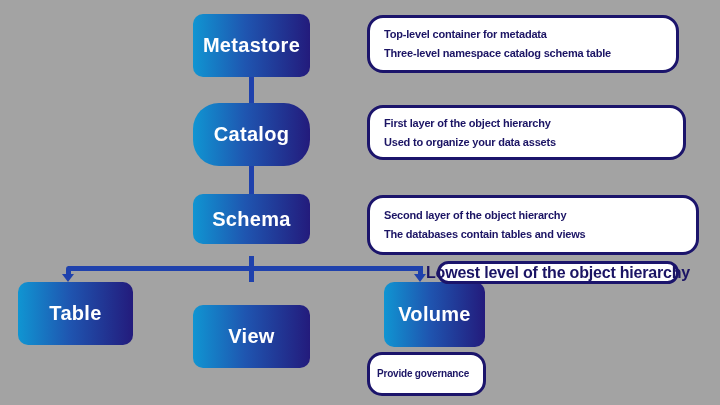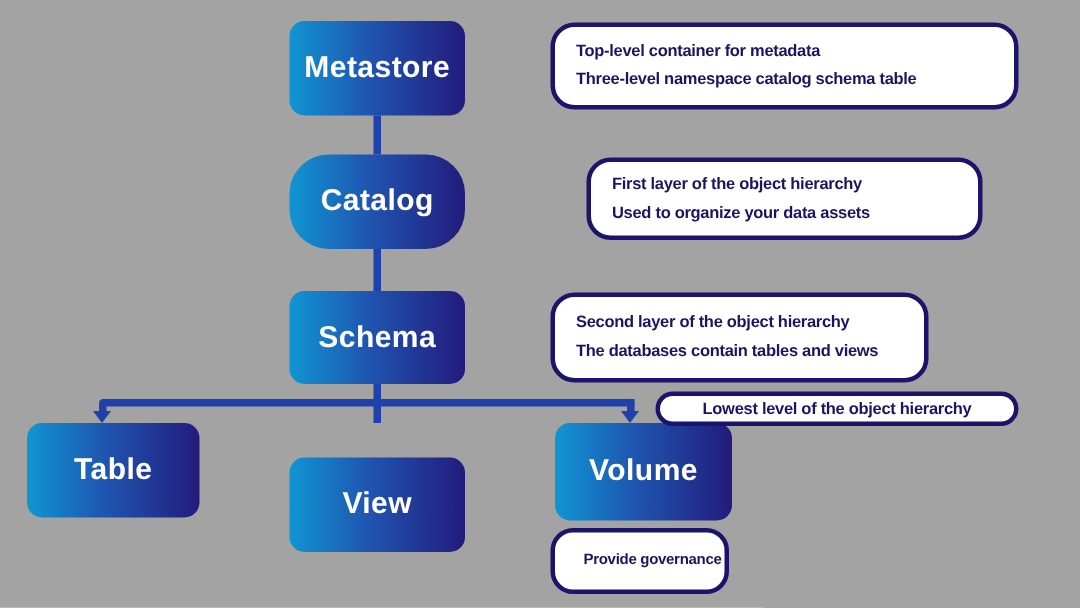--- a/index.html
+++ b/index.html
@@ -24,24 +24,24 @@
     justify-content: center;
   }
   .node .node-label {
     color: #ffffff;
     font-weight: bold;
     font-size: 20px;
     letter-spacing: 0.3px;
   }
   #node-metastore { left: 193px; top: 14px;  width: 117px; height: 63px; }
   #node-catalog   { left: 193px; top: 103px; width: 117px; height: 63px; border-radius: 26px; }
-  #node-schema    { left: 193px; top: 194px; width: 117px; height: 62px; }
+  #node-schema    { left: 193px; top: 194px; width: 117px; height: 50px; }
   #node-table     { left: 18px;  top: 282px; width: 115px; height: 63px; }
   #node-view      { left: 193px; top: 282px; width: 117px; height: 63px; margin-top: 23px; }
-  #node-volume    { left: 370px; top: 282px; width: 118px; height: 65px; }
+  #node-volume    { left: 384px; top: 282px; width: 101px; height: 65px; }
 
   
   .conn { position: absolute; background: #1F41AC; }
   #conn-metastore-catalog { left: 249px; top: 77px;  width: 5px; height: 26px; }
   #conn-catalog-schema    { left: 249px; top: 166px; width: 5px; height: 28px; }
   #conn-schema-view       { left: 249px; top: 256px; width: 5px; height: 26px; }
   #branch-hline           { left: 68px;  top: 266px; width: 355px; height: 5px; }
   #elbow-left             { left: 66px;  top: 266px; width: 5px; height: 10px; border-radius: 3px 0 0 0; }
   #elbow-right            { left: 418px; top: 266px; width: 5px; height: 10px; border-radius: 0 3px 0 0; }
 
@@ -70,36 +70,36 @@
     border-radius: 16px;
     display: flex;
     flex-direction: column;
     justify-content: center;
     padding-left: 14px;
     font-size: 11px;
     letter-spacing: -0.2px;
     line-height: 19px;
   }
   #note-metastore { left: 367px; top: 15px;  width: 312px; height: 58px; }
-  #note-catalog   { left: 367px; top: 105px; width: 264px; height: 55px; margin-left: 24px; }
-  #note-schema    { left: 367px; top: 195px; width: 252px; height: 60px; }
+  #note-catalog   { left: 367px; top: 105px; width: 319px; height: 55px; }
+  #note-schema    { left: 367px; top: 195px; width: 332px; height: 60px; }
 
   #note-lowest {
     left: 437px; top: 261px; width: 242px; height: 23px;
     border-radius: 12px;
     display: flex; align-items: center; justify-content: center;
-    font-size: 11px;
+    font-size: 16px;
     letter-spacing: -0.2px;
   }
 
   #note-volume {
     left: 367px; top: 352px; width: 119px; height: 44px;
     border-radius: 15px;
     display: flex; flex-direction: column; justify-content: center;
-    padding-left: 19px;
+    padding-left: 7px;
     font-size: 10px;
     letter-spacing: -0.2px;
     line-height: 14px;
   }
 </style>
 </head>
 <body>
 
 <div class="stage">
 

